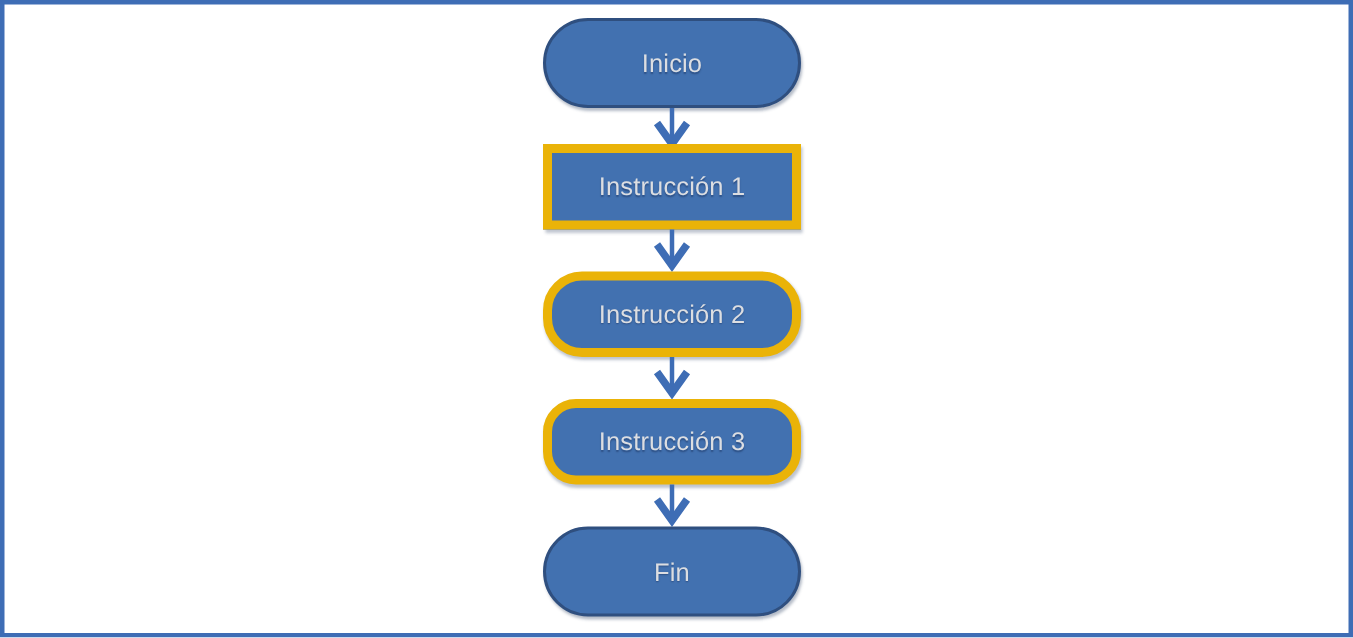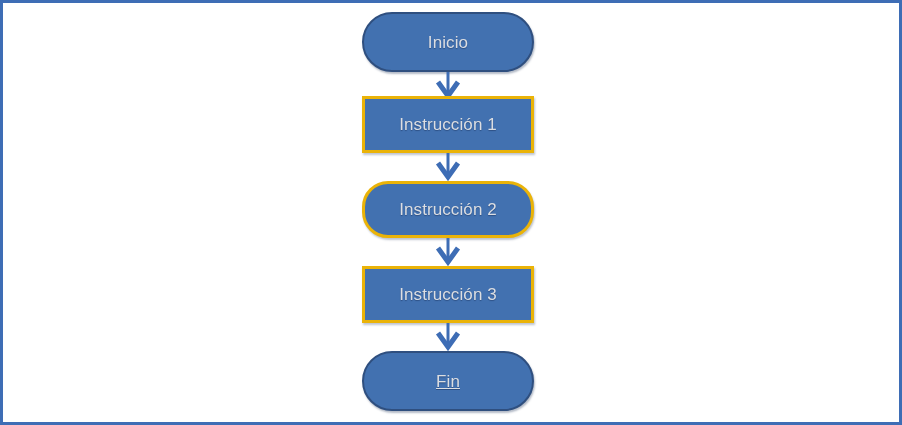--- a/index.html
+++ b/index.html
@@ -52,21 +52,21 @@
   .node.terminal {
     height: 60px;
     border: 2px solid #2F4F7F;
     border-radius: 30px;
     box-shadow: 1px 2px 2px rgba(40,60,95,0.35);
   }
 
   
   .node.process {
     height: 57px;
-    border: 3px solid #eab308;
+    border: 6px solid #eab308;
     border-radius: 0;
     box-shadow: 1px 2px 2px rgba(40,60,95,0.30);
     align-items: center;
   }
 
   .node-label {
     display: block;
     line-height: 1;
     pointer-events: none;
   }
@@ -85,23 +85,23 @@
     overflow: visible;
   }
 
   
   #node-inicio      { top: 9px;   }
   #arrow-1          { top: 69px;  }
   #node-instr-1     { top: 93px;  }
   #arrow-2          { top: 150px; }
   #node-instr-2     { top: 178px; border-radius: 26px; }
   #arrow-3          { top: 235px; }
-  #node-instr-3     { top: 263px; }
+  #node-instr-3     { top: 263px; border-radius: 22px; }
   #arrow-4          { top: 320px; }
-  #node-fin         { top: 348px; text-decoration: underline; }
+  #node-fin         { top: 348px; }
 </style>
 </head>
 <body>
 
 <div id="canvas">
   <div class="flow">
 
     <div class="node terminal" id="node-inicio">
       <span class="node-label">Inicio</span>
     </div>

